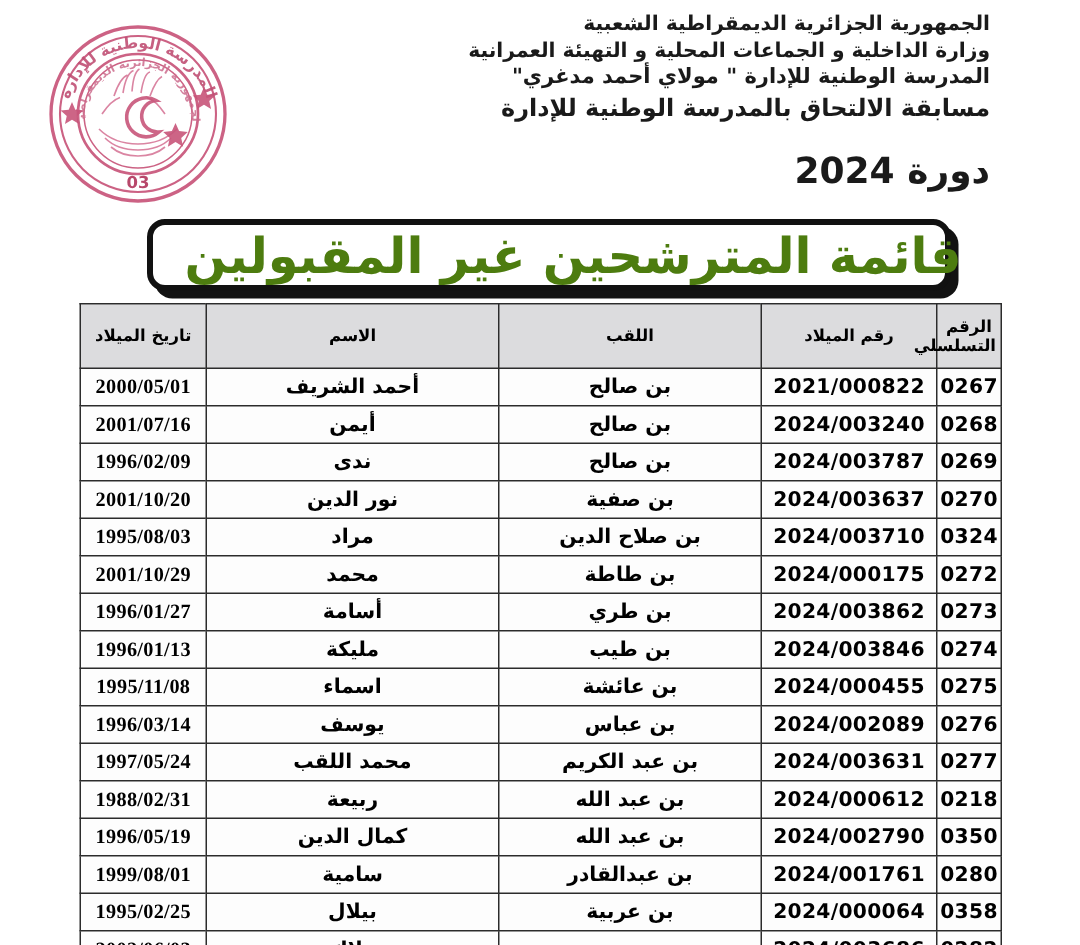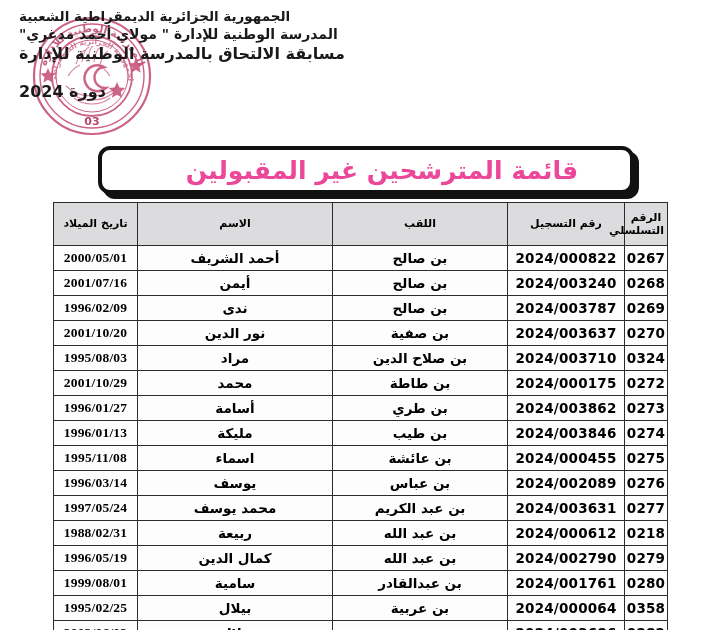--- a/index.html
+++ b/index.html
@@ -21,37 +21,36 @@
     position: relative;
     height: 146px;
     width: 720px;
   }
 
   .heading-block {
     position: absolute;
     left: 0;
     top: 8px;
     width: 660px;
-    text-align: left;
+    text-align: right;
     direction: rtl;
-    padding-left: 19px;
   }
   .heading-line {
     display: block;
     font-weight: bold;
     color: #1a1a1a;
     line-height: 1.24;
     letter-spacing: 0px;
     white-space: nowrap;
   }
   .hl-1 { font-size: 13.5px; margin-bottom: 1px; }
   .hl-2 { font-size: 13.5px; margin-bottom: 1px; }
   .hl-3 { font-size: 14px;   margin-bottom: 1px; }
   .hl-4 { font-size: 16px;   margin-bottom: 18px; }
-  .hl-5 { font-size: 16px;   font-weight: bold; }
+  .hl-5 { font-size: 24px;   font-weight: bold; }
 
   
   .stamp {
     position: absolute;
     left: 24px;
     top: 6px;
     width: 136px;
     height: 140px;
   }
   .stamp svg { display: block; width: 136px; height: 140px; }
@@ -81,23 +80,23 @@
     height: 48px;
     box-sizing: border-box;
     background: #ffffff;
     border: 4px solid #111111;
     border-radius: 12px;
     display: flex;
     align-items: center;
     justify-content: center;
   }
   .title-text {
-    font-size: 25px;
+    font-size: 33px;
     font-weight: bold;
-    color: #ec4899;
+    color: #4d7c0f;
     direction: rtl;
     white-space: nowrap;
     letter-spacing: 0.5px;
     margin-left: 32px;
   }
 
   
   .table-zone {
     position: absolute;
     left: 54px;
@@ -186,20 +185,21 @@
         <polygon points="93,76 95.4,81.4 101.2,82 96.8,86 98.1,91.8 93,88.7 87.9,91.8 89.2,86 84.8,82 90.6,81.4"></polygon>
         <polygon points="24,62 26.2,67.1 31.6,67.6 27.5,71.3 28.7,76.7 24,73.8 19.3,76.7 20.5,71.3 16.4,67.6 21.8,67.1"></polygon>
         <polygon points="112,52 114.2,57.1 119.6,57.6 115.5,61.3 116.7,66.7 112,63.8 107.3,66.7 108.5,61.3 104.4,57.6 109.8,57.1"></polygon>
       </g>
       <text x="68" y="119" text-anchor="middle" font-size="11" font-weight="bold" fill="#b8486b" font-family="'DejaVu Sans', sans-serif">03</text>
     </svg>
   </div>
 
   <div class="heading-block">
     <span class="heading-line hl-1">الجمهورية الجزائرية الديمقراطية الشعبية</span>
+    <span class="heading-line hl-2">وزارة الداخلية و الجماعات المحلية و التهيئة العمرانية</span>
     <span class="heading-line hl-3">المدرسة الوطنية للإدارة " مولاي أحمد مدغري"</span>
     <span class="heading-line hl-4">مسابقة الالتحاق بالمدرسة الوطنية للإدارة</span>
     <span class="heading-line hl-5">دورة 2024</span>
   </div>
 </div>
 
 <div class="title-wrap">
   <div class="title-shadow"></div>
   <div class="title-box">
     <span class="title-text">قائمة المترشحين غير المقبولين</span>
@@ -211,30 +211,30 @@
     <colgroup>
       <col class="w-seq">
         <col class="w-reg">
         <col class="w-last">
         <col class="w-first">
         <col class="w-dob">
     </colgroup>
     <thead>
       <tr>
         <th>الرقم التسلسلي</th>
-        <th>رقم التسجيل</th>
+        <th>رقم الميلاد</th>
         <th>اللقب</th>
         <th>الاسم</th>
         <th>تاريخ الميلاد</th>
       </tr>
     </thead>
     <tbody id="roster-body">
         <tr>
           <td class="c-seq">0267</td>
-          <td class="c-reg">2024/000822</td>
+          <td class="c-reg">2021/000822</td>
           <td class="c-last">بن صالح</td>
           <td class="c-first">أحمد الشريف</td>
           <td class="c-dob">2000/05/01</td>
         </tr>
         <tr>
           <td class="c-seq">0268</td>
           <td class="c-reg">2024/003240</td>
           <td class="c-last">بن صالح</td>
           <td class="c-first">أيمن</td>
           <td class="c-dob">2001/07/16</td>
@@ -292,32 +292,32 @@
           <td class="c-seq">0276</td>
           <td class="c-reg">2024/002089</td>
           <td class="c-last">بن عباس</td>
           <td class="c-first">يوسف</td>
           <td class="c-dob">1996/03/14</td>
         </tr>
         <tr>
           <td class="c-seq">0277</td>
           <td class="c-reg">2024/003631</td>
           <td class="c-last">بن عبد الكريم</td>
-          <td class="c-first">محمد يوسف</td>
+          <td class="c-first">محمد اللقب</td>
           <td class="c-dob">1997/05/24</td>
         </tr>
         <tr>
           <td class="c-seq">0218</td>
           <td class="c-reg">2024/000612</td>
           <td class="c-last">بن عبد الله</td>
           <td class="c-first">ربيعة</td>
           <td class="c-dob">1988/02/31</td>
         </tr>
         <tr>
-          <td class="c-seq">0279</td>
+          <td class="c-seq">0350</td>
           <td class="c-reg">2024/002790</td>
           <td class="c-last">بن عبد الله</td>
           <td class="c-first">كمال الدين</td>
           <td class="c-dob">1996/05/19</td>
         </tr>
         <tr>
           <td class="c-seq">0280</td>
           <td class="c-reg">2024/001761</td>
           <td class="c-last">بن عبدالقادر</td>
           <td class="c-first">سامية</td>

